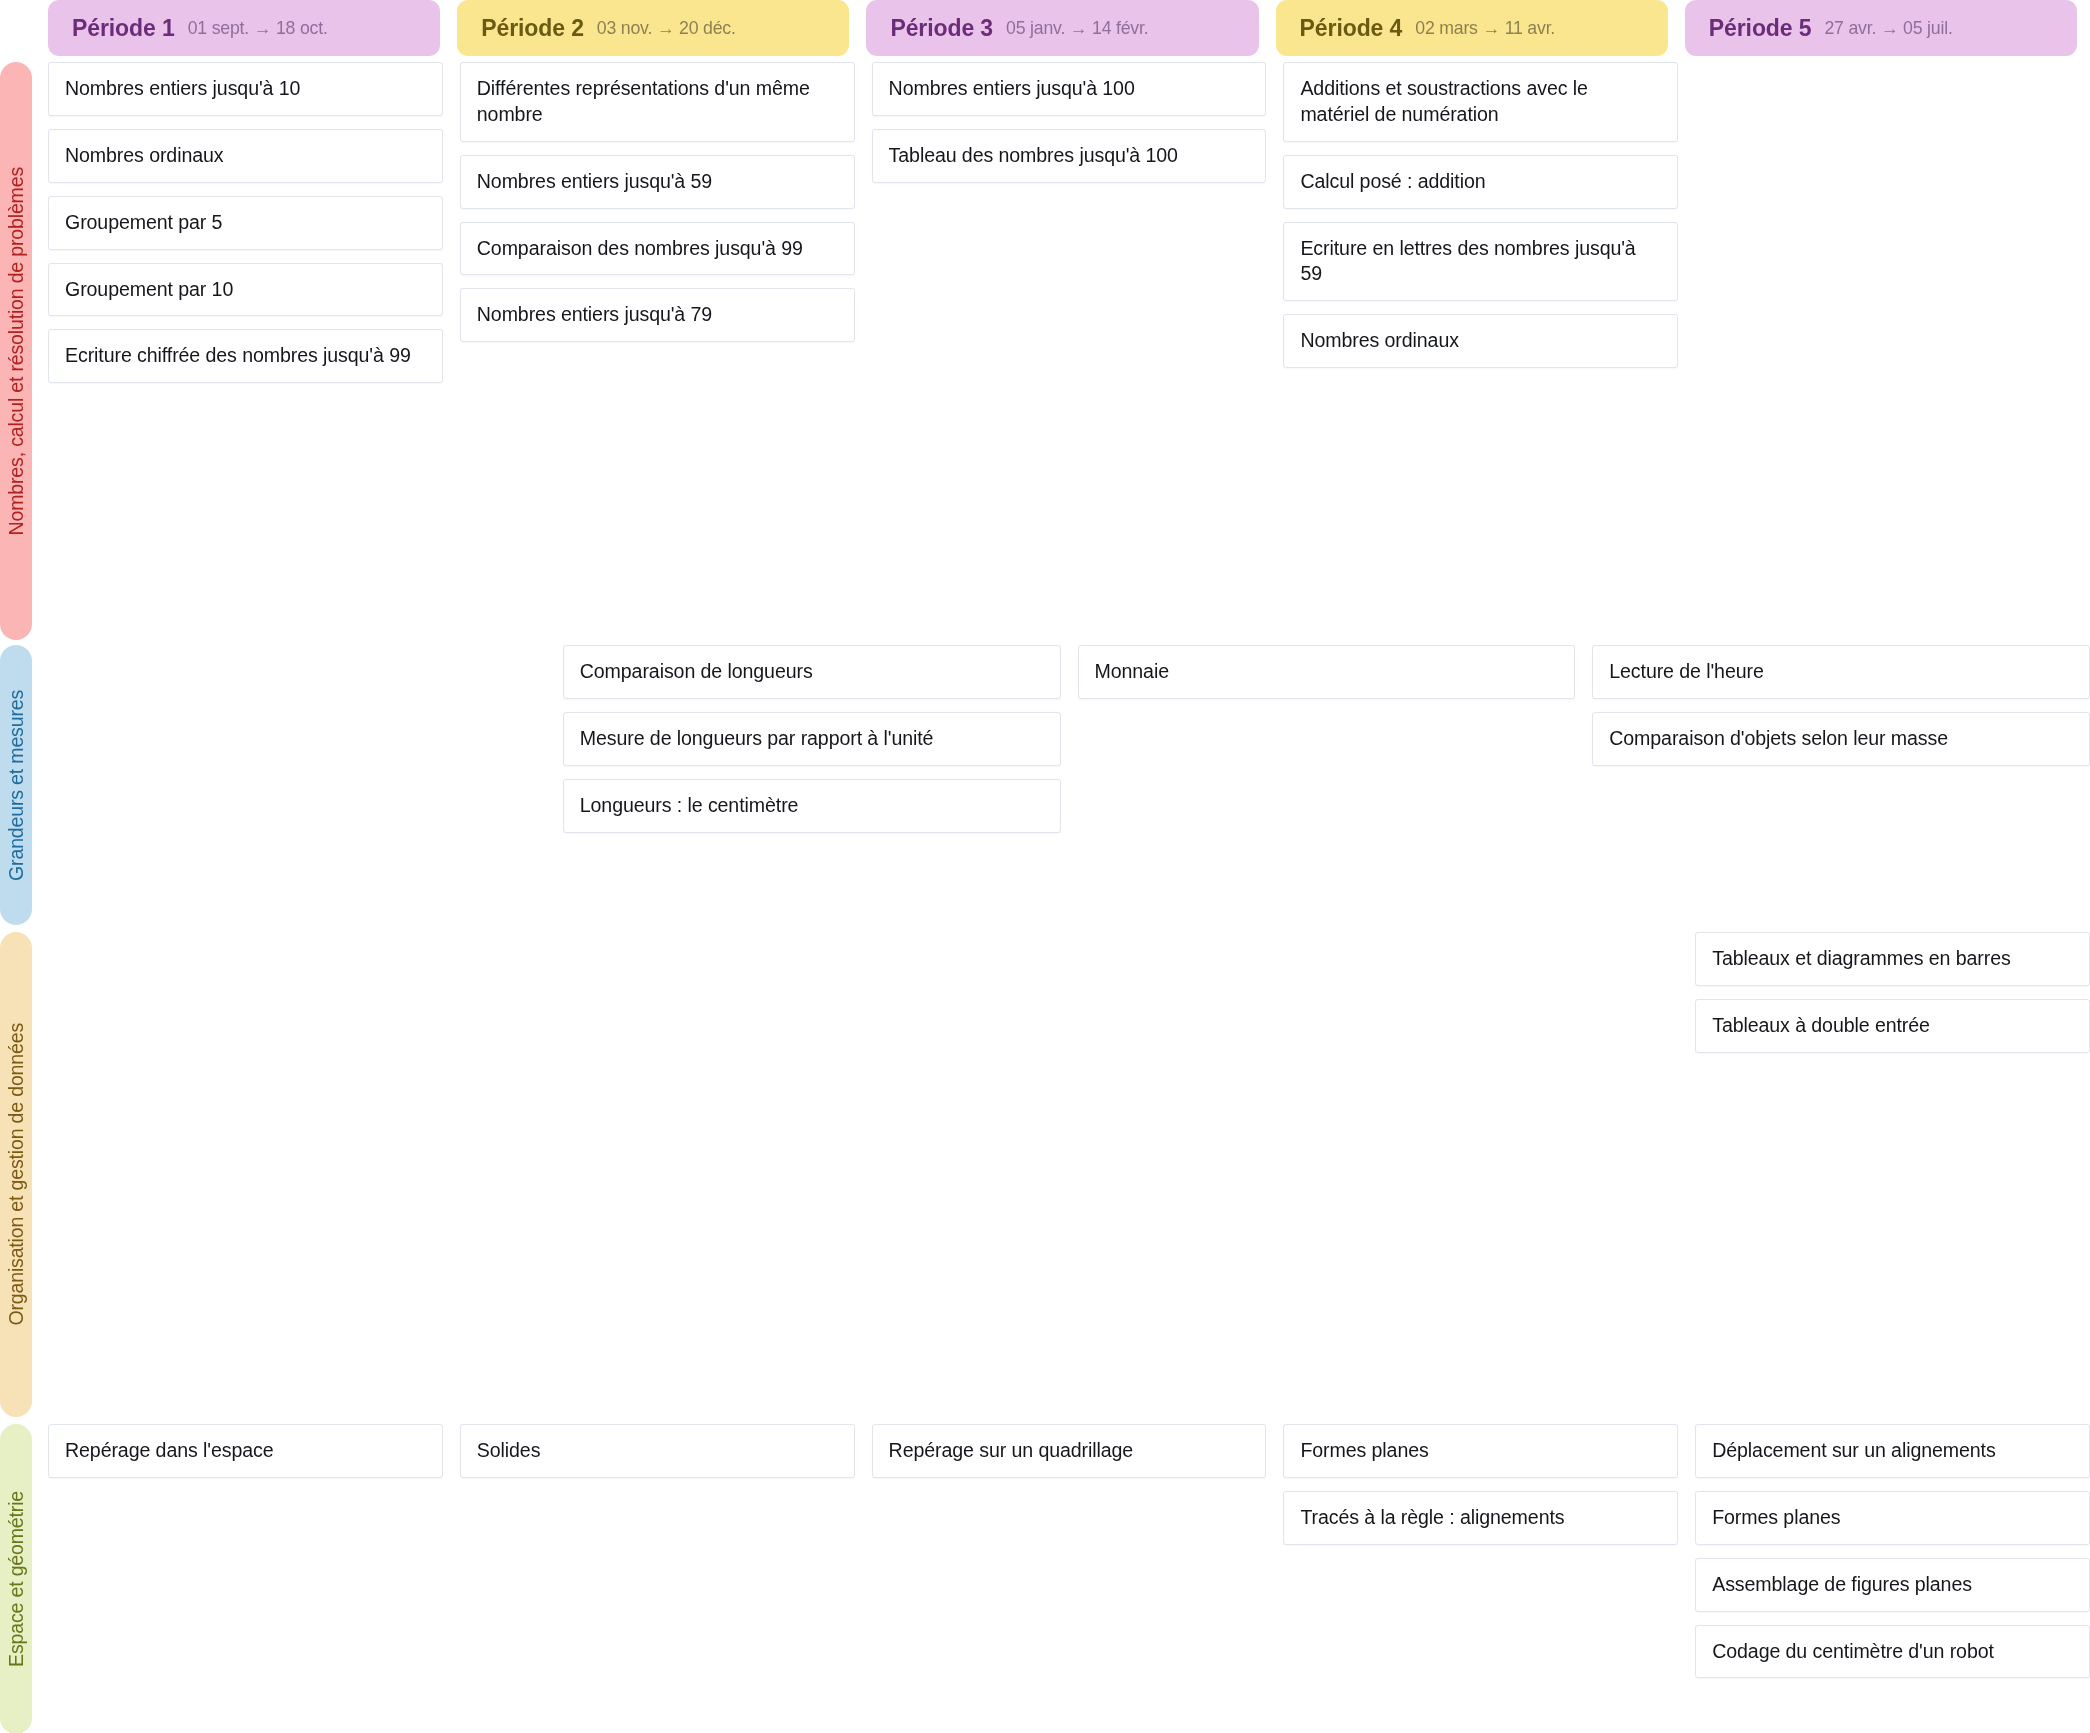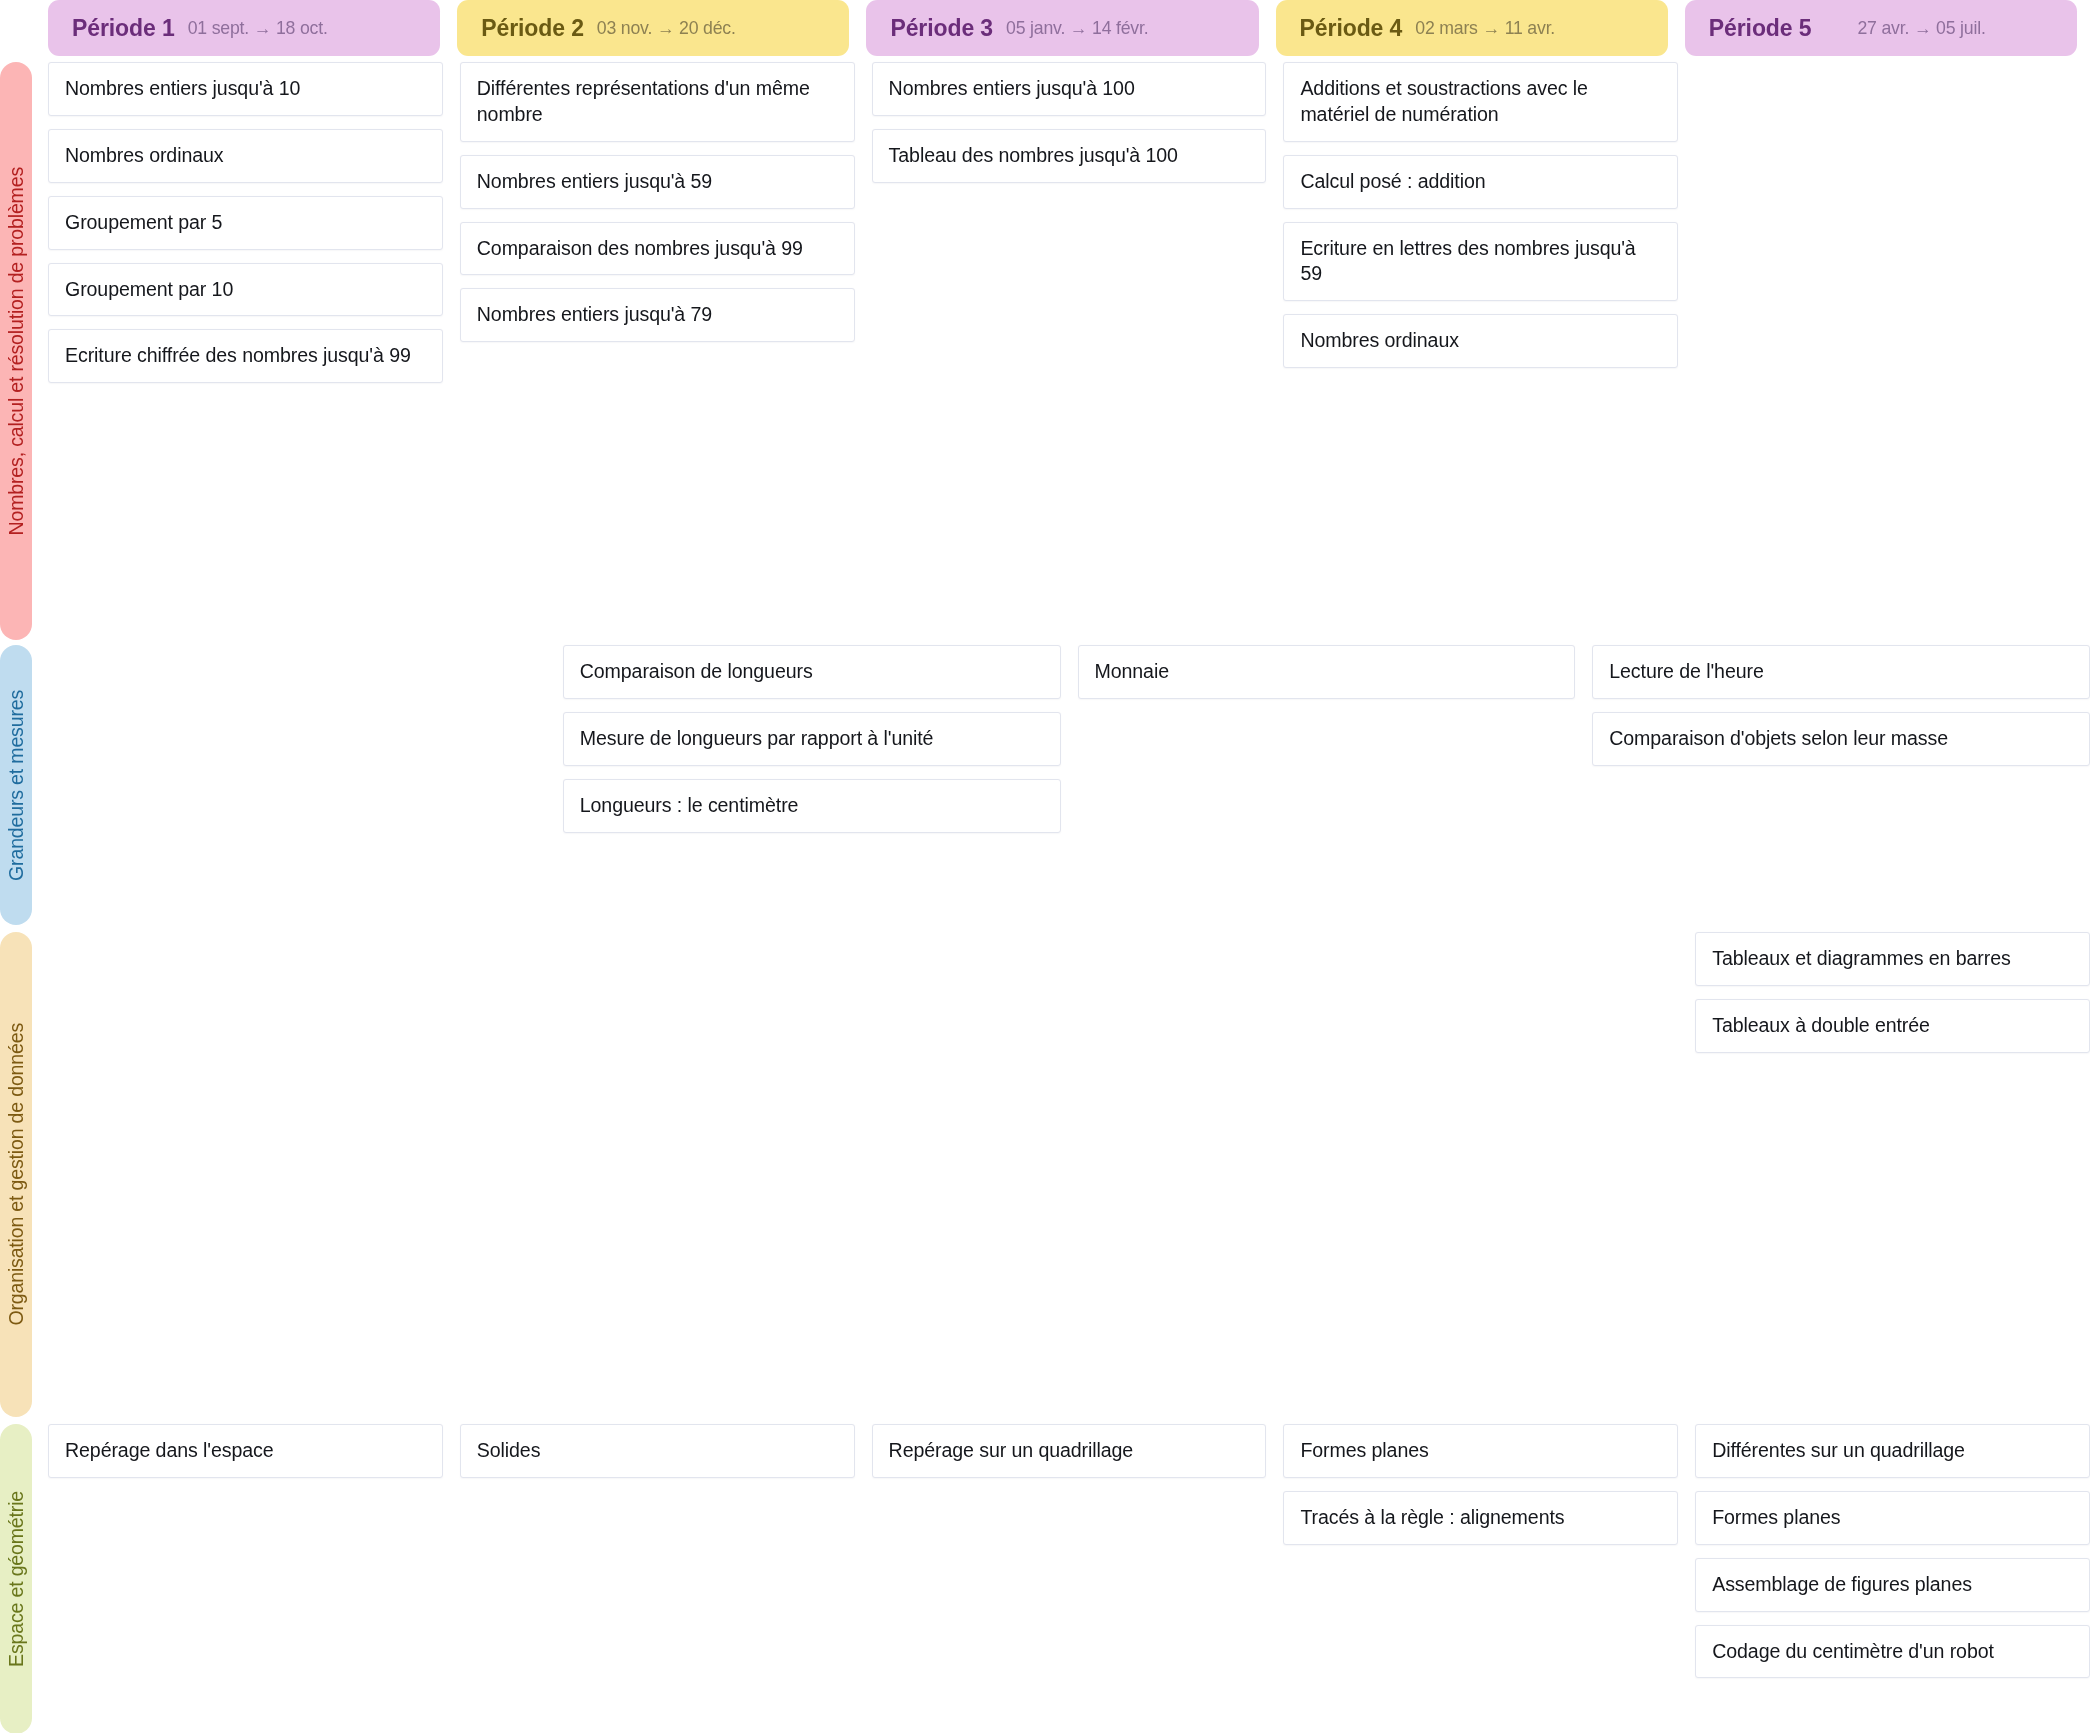--- a/index.html
+++ b/index.html
@@ -39,21 +39,21 @@
     flex: 1 1 0;
     height: 56px;
     margin-right: 17px;
     border-radius: 11.2px;
     display: flex;
     align-items: center;
     padding-left: 24px;
     white-space: nowrap;
     overflow: hidden;
   }
-  .period-pill:last-child { margin-right: 13px; gap: 33px; }
+  .period-pill:last-child { margin-right: 13px; }
 
   .period-pill .p-name {
     font-size: 23px;
     font-weight: bold;
     letter-spacing: -0.1px;
   }
   .period-pill .p-dates {
     font-size: 17.7px;
     margin-left: 13px;
     letter-spacing: -0.2px;
@@ -320,21 +320,21 @@
       <div class="col">
         <div class="card">
             <span>Formes planes</span>
           </div>
         <div class="card">
             <span>Tracés à la règle : alignements</span>
           </div>
       </div>
       <div class="col">
         <div class="card">
-            <span>Différentes sur un quadrillage</span>
+            <span>Déplacement sur un alignements</span>
           </div>
         <div class="card">
             <span>Formes planes</span>
           </div>
         <div class="card">
             <span>Assemblage de figures planes</span>
           </div>
         <div class="card">
             <span>Codage du centimètre d'un robot</span>
           </div>

